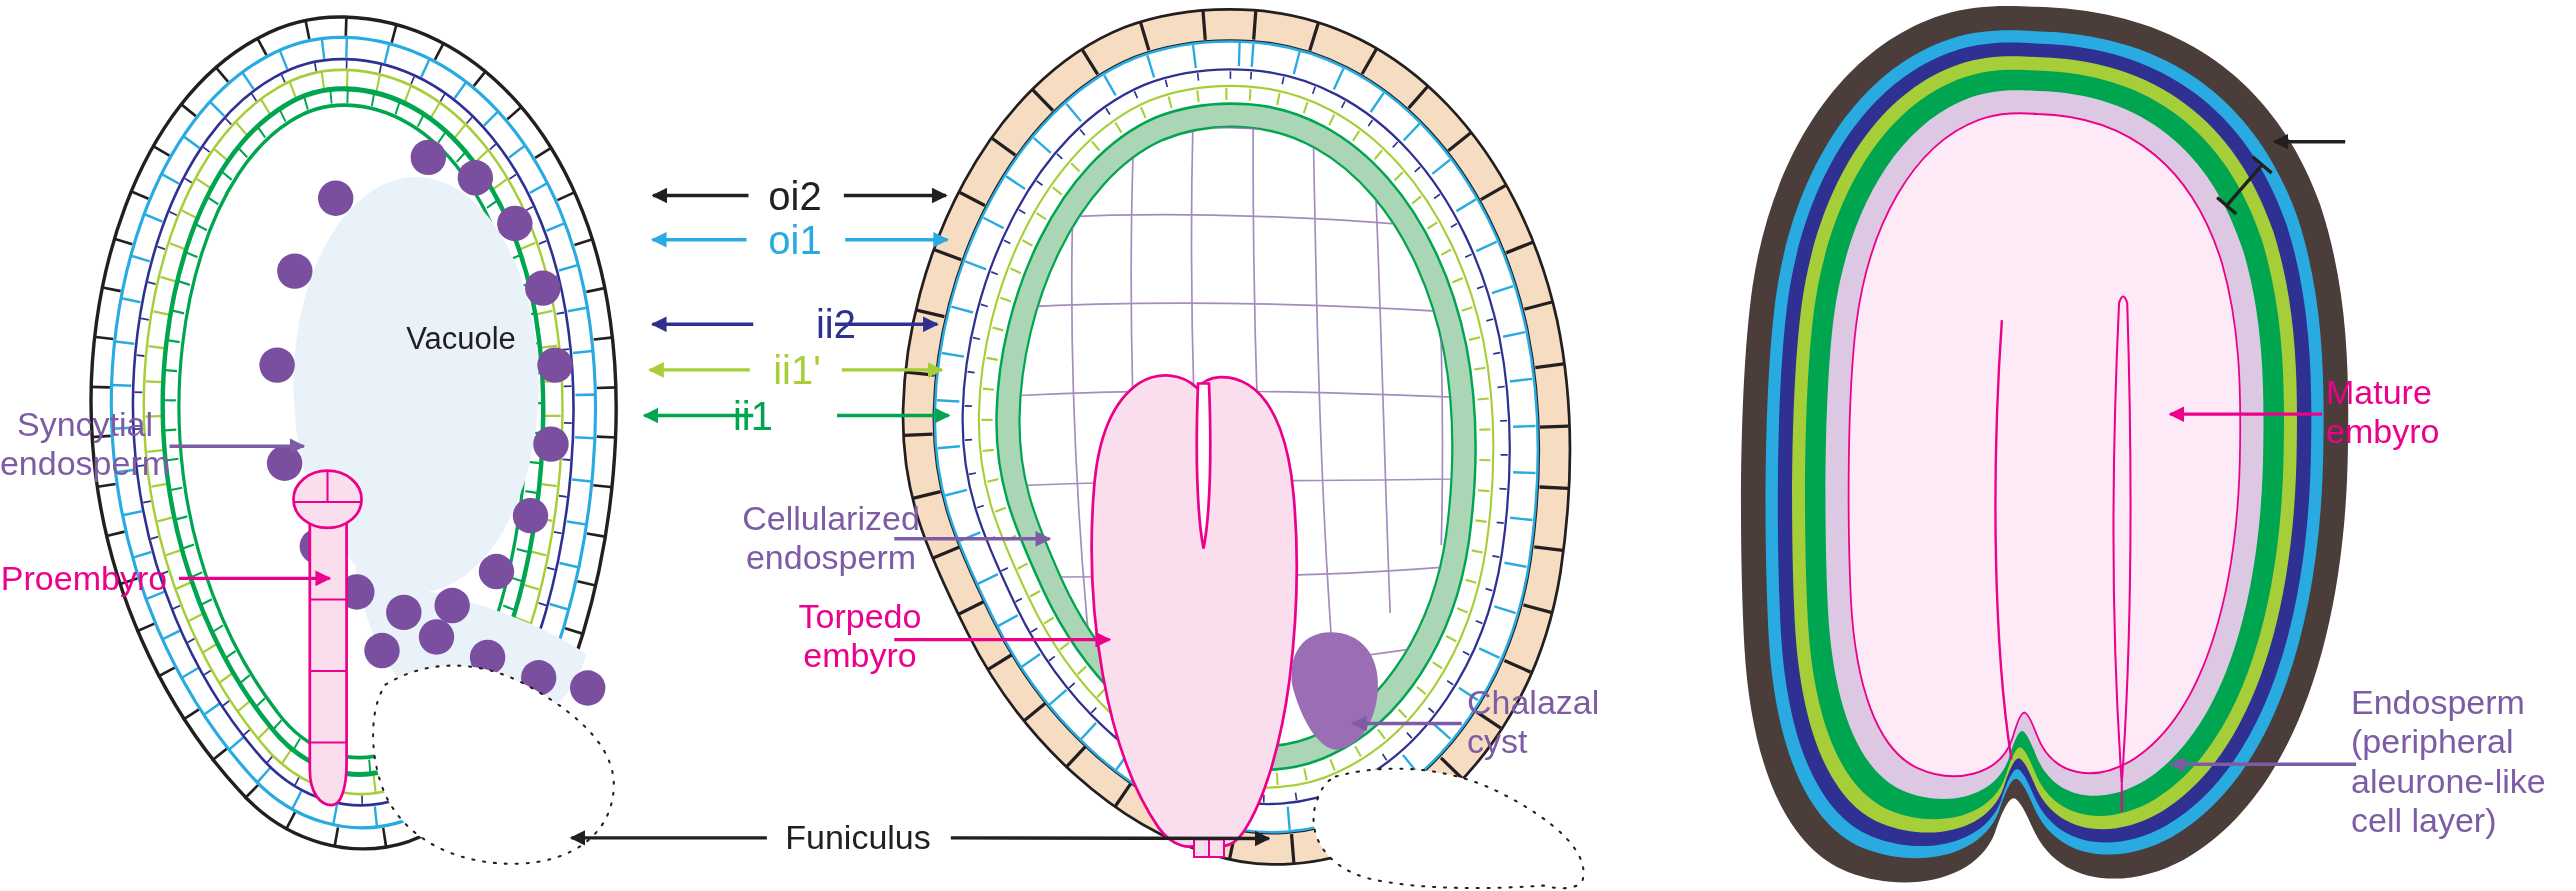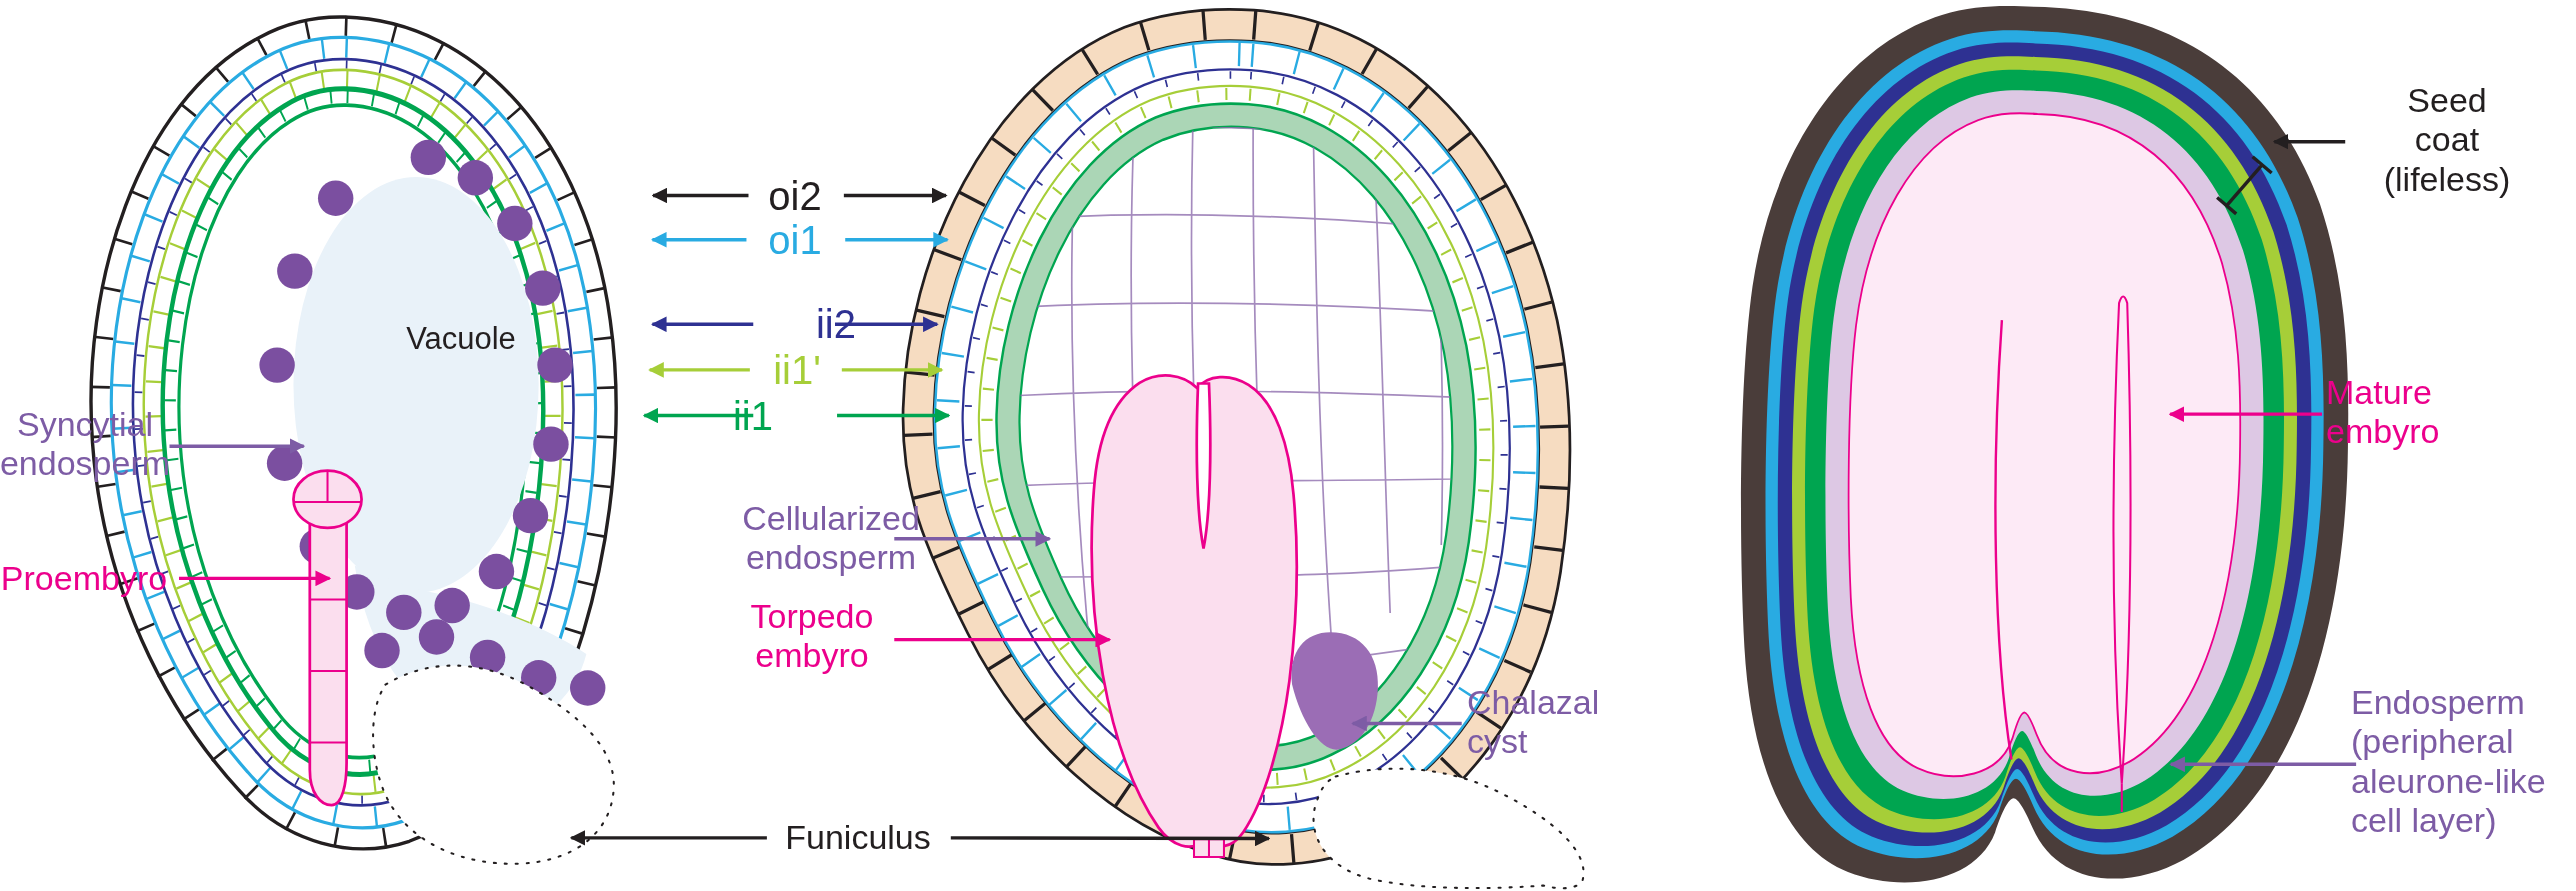--- a/index.html
+++ b/index.html
@@ -215,30 +215,28 @@
 
   <div class="lbl layerlbl c-black" style="left:795px;top:196px;">oi2</div>
   <div class="lbl layerlbl c-cyan" style="left:795px;top:240px;text-align:right;">oi1</div>
   <div class="lbl layerlbl c-navy" style="left:793px;top:324px;margin-left:43px;">ii2</div>
   <div class="lbl layerlbl c-ylg" style="left:797px;top:370px;">ii1'</div>
   <div class="lbl layerlbl c-green" style="left:753px;top:416px;">ii1</div>
 
   <div class="lbl c-purple" style="left:816px;top:538px;margin-left:15px;">Cellularized
 endosperm</div>
 
-  <div class="lbl c-magenta" style="left:812px;top:636px;">Torpedo
+  <div class="lbl c-magenta" style="left:860px;top:636px;">Torpedo
 embyro</div>
 
   <div class="lbl la c-purple" style="left:1467px;top:722px;">Chalazal
 cyst</div>
 
   <div class="lbl c-black" style="left:858px;top:838px;">Funiculus</div>
 
-  <div class="lbl c-black" style="left:2447px;top:140px;">Seed coat
-(lifeless)</div>
 
   <div class="lbl la c-magenta" style="left:2326px;top:412px;">Mature
 embyro</div>
 
   <div class="lbl la c-purple" style="left:2351px;top:762px;">Endosperm
 (peripheral
 aleurone-like
 cell layer)</div>
 
 </div>

